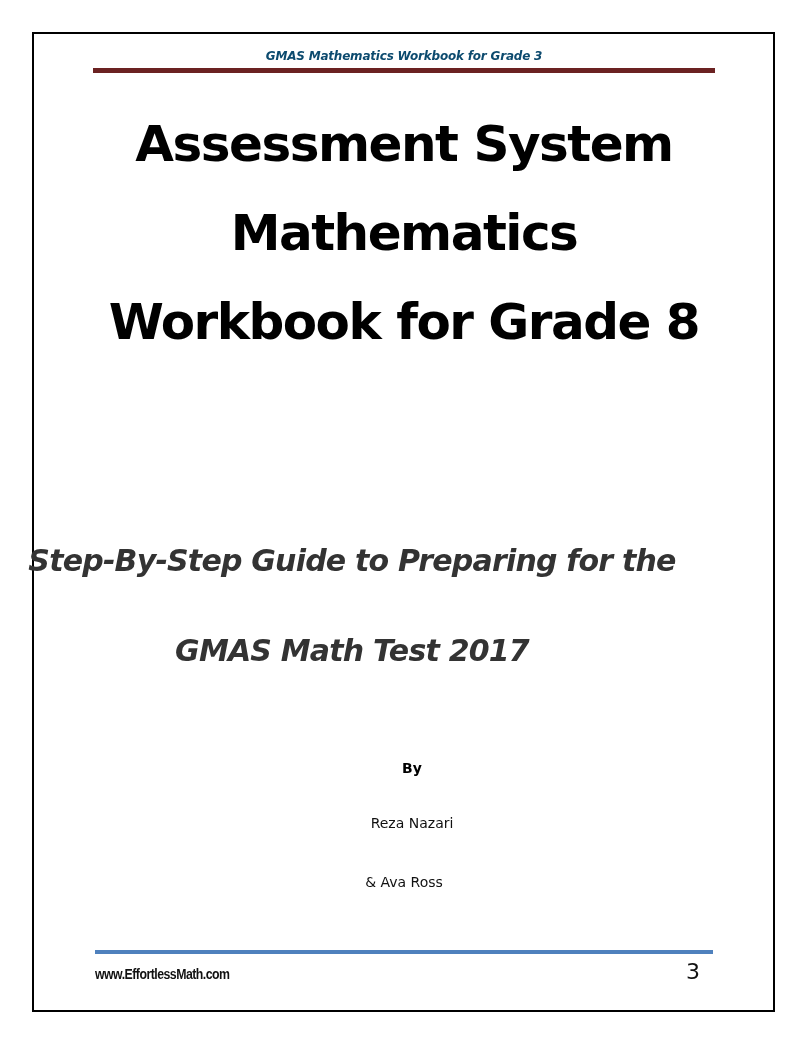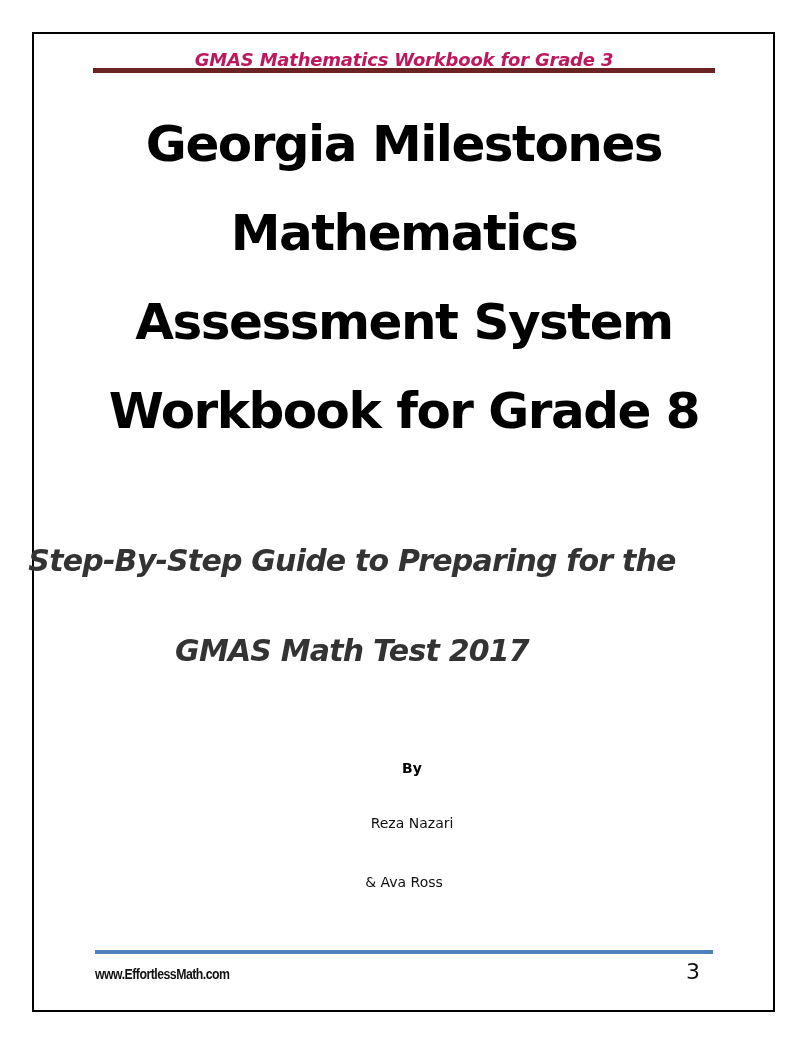--- a/index.html
+++ b/index.html
@@ -7,21 +7,21 @@
     width: 808px; height: 1045px; background: #ffffff; position: relative;
     font-family: "Liberation Sans", "DejaVu Sans", sans-serif; color: #000;
     overflow: hidden;
   }
   .page-border {
     position: absolute; left: 32px; top: 32px; width: 743px; height: 980px;
     border: 2px solid #000; box-sizing: border-box;
   }
   .header-text {
     position: absolute; left: 0; width: 808px; top: 49px; text-align: center;
-    font-size: 18px; font-style: italic; font-weight: bold; color: #be185d;
+    font-size: 12px; font-style: italic; font-weight: bold; color: #0c4a6e;
     font-family: "DejaVu Sans", sans-serif; letter-spacing: -0.2px;
   }
   .header-rule {
     position: absolute; left: 93px; top: 68px; width: 622px; height: 5px;
     background: #6b2222;
   }
   .title {
     position: absolute; left: 0; width: 808px; top: 100px; text-align: center;
     font-family: "DejaVu Sans", sans-serif; font-weight: bold;
     font-size: 50px; line-height: 89px; letter-spacing: -1.5px; color: #000;
@@ -60,23 +60,22 @@
 </style>
 </head>
 <body>
 
 <div class="page-border"></div>
 
 <div class="header-text">GMAS Mathematics Workbook for Grade 3</div>
 <div class="header-rule"></div>
 
 <div class="title">
-  <div>Georgia Milestones</div>
+  <div>Assessment System</div>
   <div>Mathematics</div>
-  <div>Assessment System</div>
   <div>Workbook for Grade 8</div>
 </div>
 
 <div class="subtitle sub1">Step-By-Step Guide to Preparing for the</div>
 <div class="subtitle sub2">GMAS Math Test 2017</div>
 
 <div class="by">By</div>
 <div class="author a1">Reza Nazari</div>
 <div class="author a2">&amp; Ava Ross</div>
 

